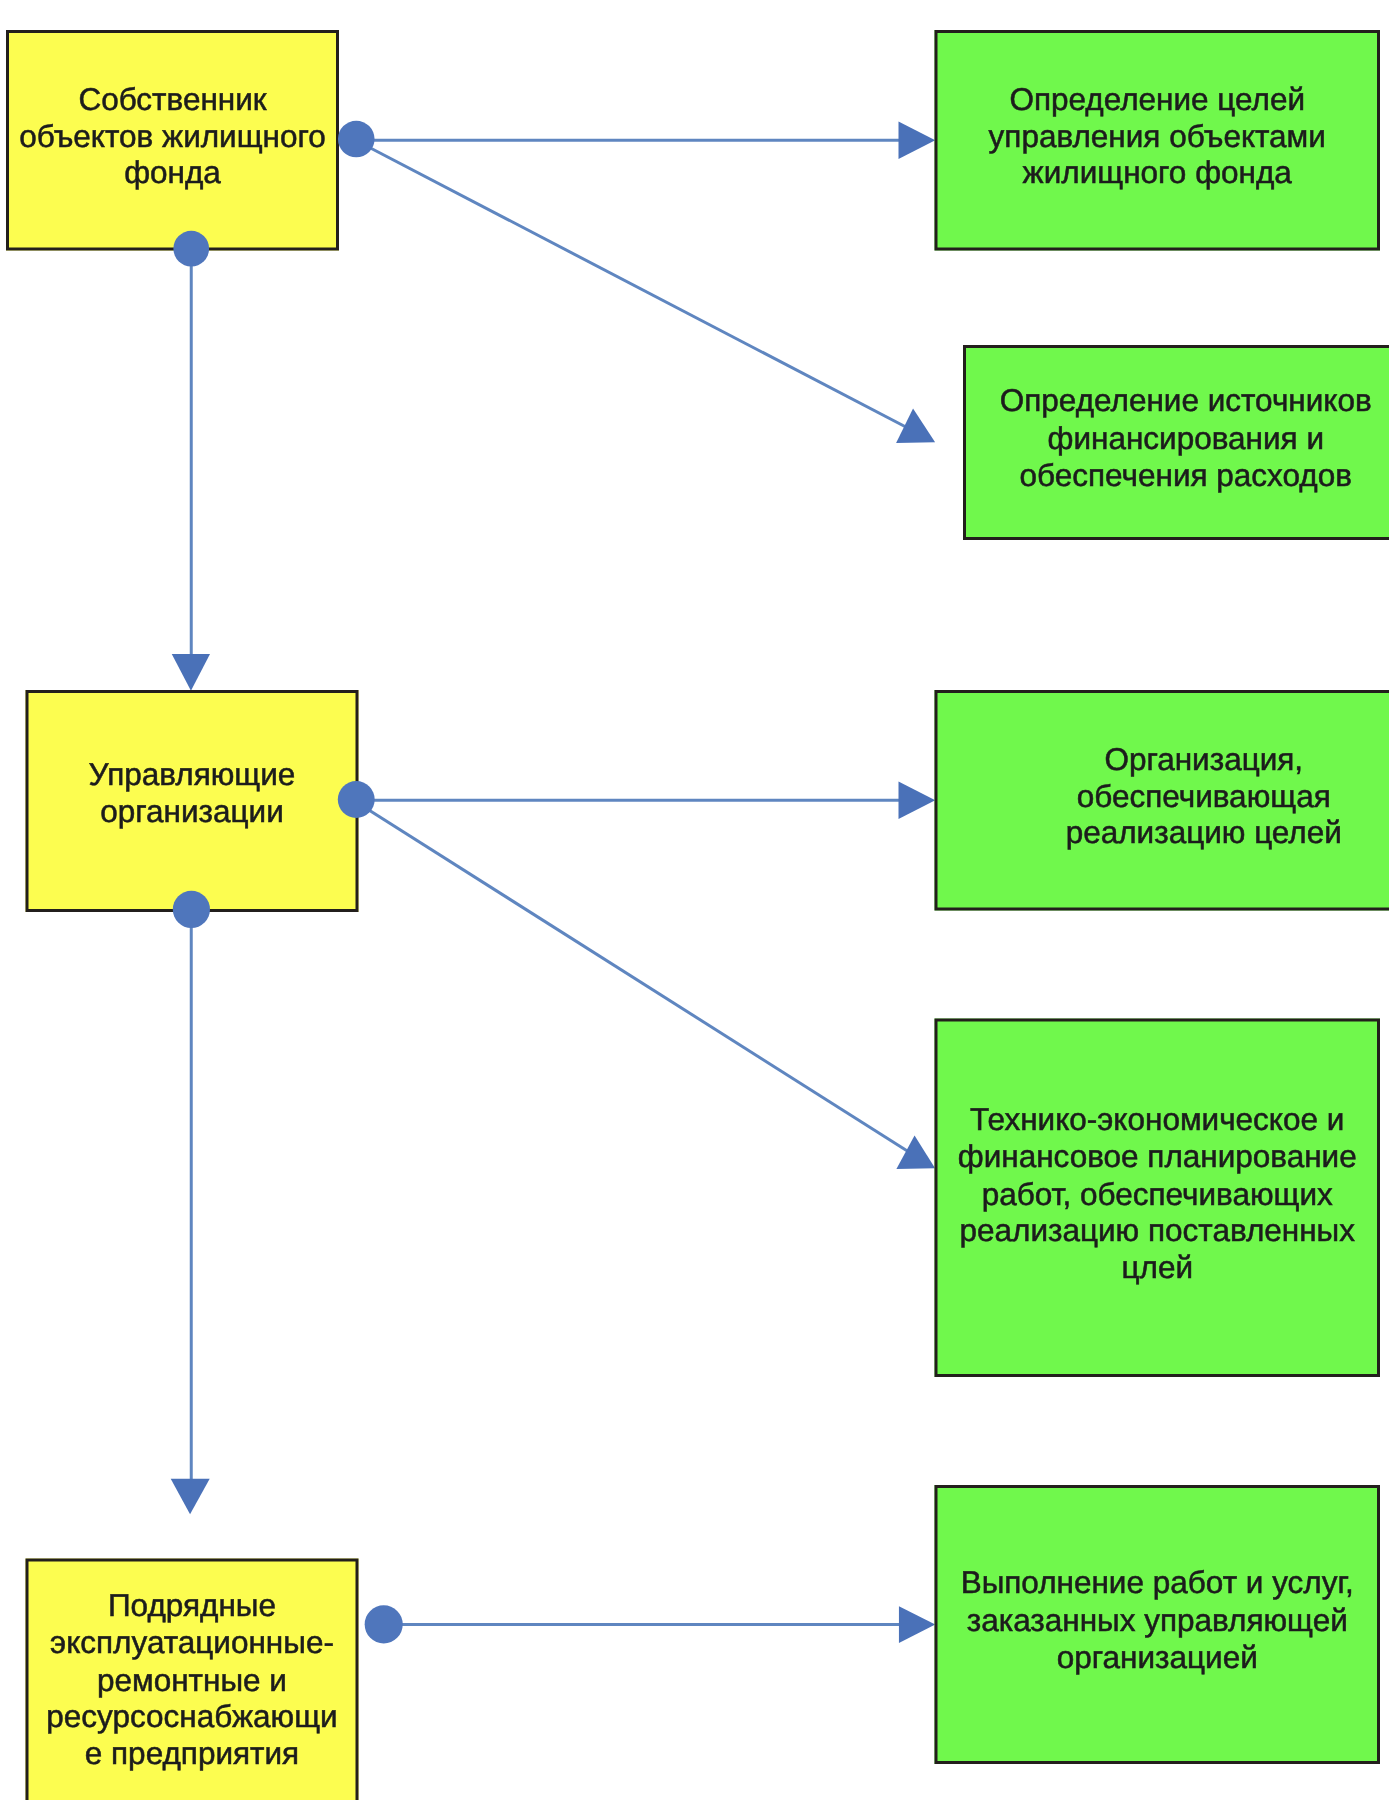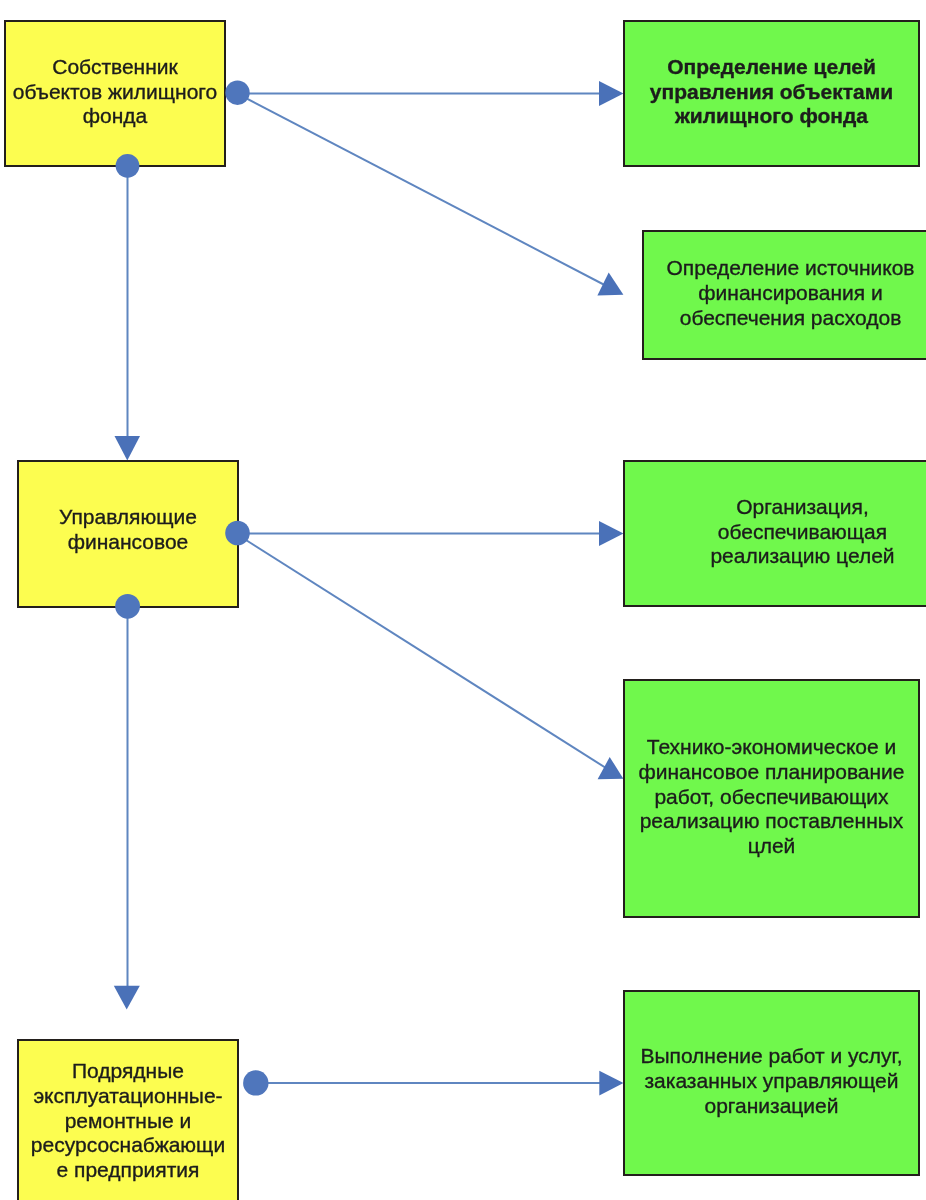--- a/index.html
+++ b/index.html
@@ -90,32 +90,32 @@
   </svg>
 
   <div class="node yellow" style="left:4px; top:20px; width:222px; height:147px;">
     <span class="label">Собственник
 объектов жилищного
 фонда</span>
   </div>
 
   <div class="node yellow" style="left:17px; top:460px; width:222px; height:148px;">
     <span class="label raised">Управляющие
-финансовое</span>
+организации</span>
   </div>
 
   <div class="node yellow" style="left:17px; top:1024px; width:222px; height:167px;margin-top:15px;">
     <span class="label">Подрядные
 эксплуатационные-
 ремонтные и
 ресурсоснабжающи
 е предприятия</span>
   </div>
 
-  <div class="node green" style="left:623px; top:20px; width:297px; height:147px;font-weight:bold;">
+  <div class="node green" style="left:623px; top:20px; width:297px; height:147px;">
     <span class="label">Определение целей
 управления объектами
 жилищного фонда</span>
   </div>
 
   <div class="node green" style="left:642px; top:230px; width:297px; height:130px;">
     <span class="label">Определение источников
 финансирования и
 обеспечения расходов</span>
   </div>

